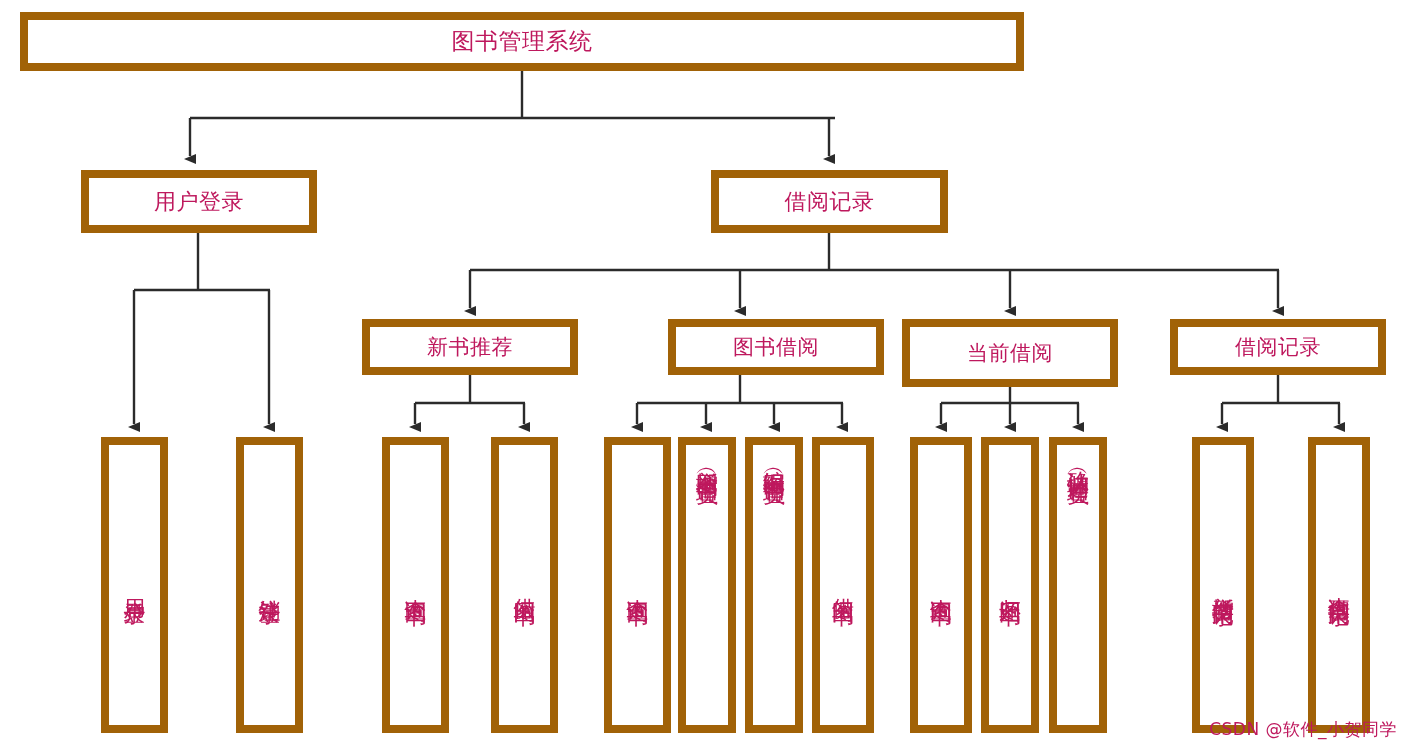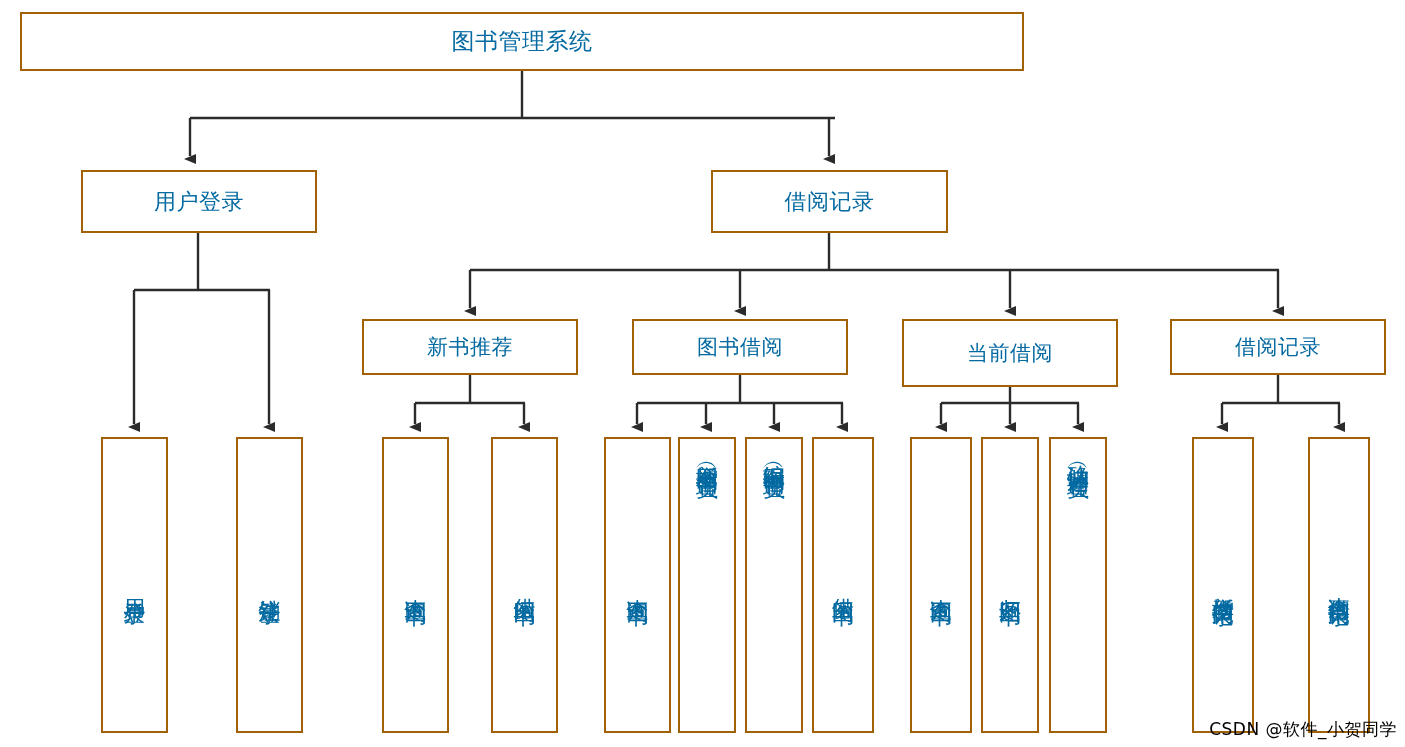--- a/index.html
+++ b/index.html
@@ -20,26 +20,26 @@
   svg.edges {
     position: absolute;
     left: 0;
     top: 0;
     width: 1405px;
     height: 747px;
   }
   .node {
     position: absolute;
     box-sizing: border-box;
-    border: 2px solid #a16207;
+    border: 8px solid #a16207;
     background: #ffffff;
     display: flex;
     align-items: center;
     justify-content: center;
-    color: #0369a1;
+    color: #be185d;
   }
   .node-label {
     white-space: nowrap;
     letter-spacing: 0.5px;
   }
   .level0 .node-label { font-size: 23px; }
   .level1 .node-label { font-size: 22px; }
   .level2 .node-label { font-size: 21px; }
   .leaf {
     align-items: center;
@@ -55,21 +55,21 @@
   }
   .leaf.align-top {
     align-items: flex-start;
     padding-top: 8px;
   }
   .watermark {
     position: absolute;
     right: 8px;
     bottom: 6px;
     font-size: 17px;
-    color: #000000;
+    color: #be185d;
     white-space: nowrap;
     letter-spacing: 0.5px;
   }
 </style>
 </head>
 <body>
 
 <div id="canvas">
 
   <svg class="edges" viewBox="0 0 1405 747">
@@ -131,21 +131,21 @@
   </div>
 
   <div class="node level1" style="left:711px; top:170px; width:237px; height:63px;">
     <span class="node-label">借阅记录</span>
   </div>
 
   <div class="node level2" style="left:362px; top:319px; width:216px; height:56px;text-align:right;">
     <span class="node-label">新书推荐</span>
   </div>
 
-  <div class="node level2" style="left:632px; top:319px; width:216px; height:56px;align-items:center;">
+  <div class="node level2" style="left:668px; top:319px; width:216px; height:56px;align-items:center;">
     <span class="node-label">图书借阅</span>
   </div>
 
   <div class="node level2" style="left:902px; top:319px; width:216px; height:68px;">
     <span class="node-label">当前借阅</span>
   </div>
 
   <div class="node level2" style="left:1170px; top:319px; width:216px; height:56px;">
     <span class="node-label">借阅记录</span>
   </div>

